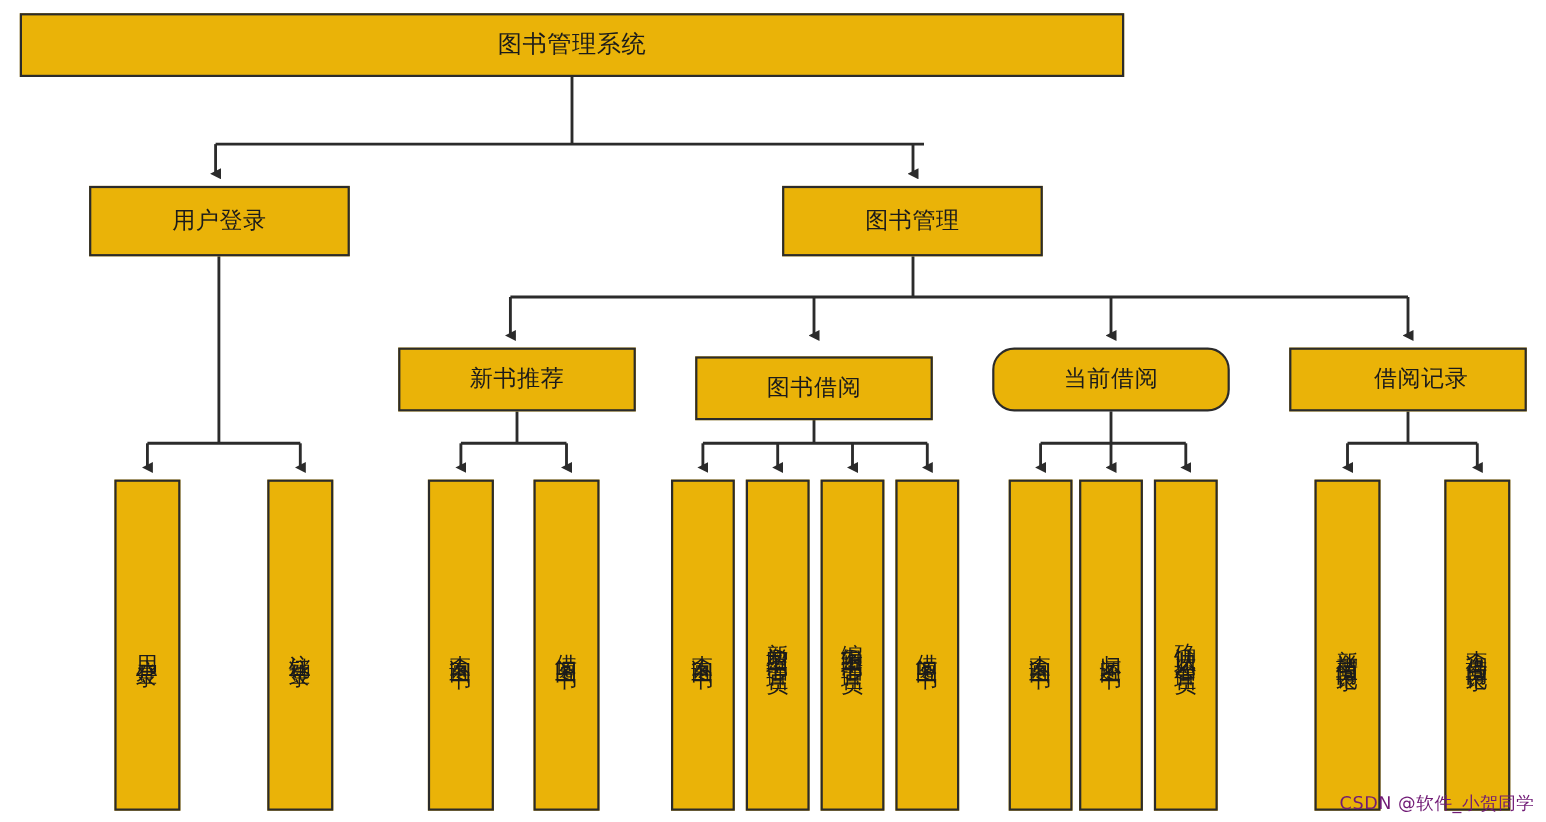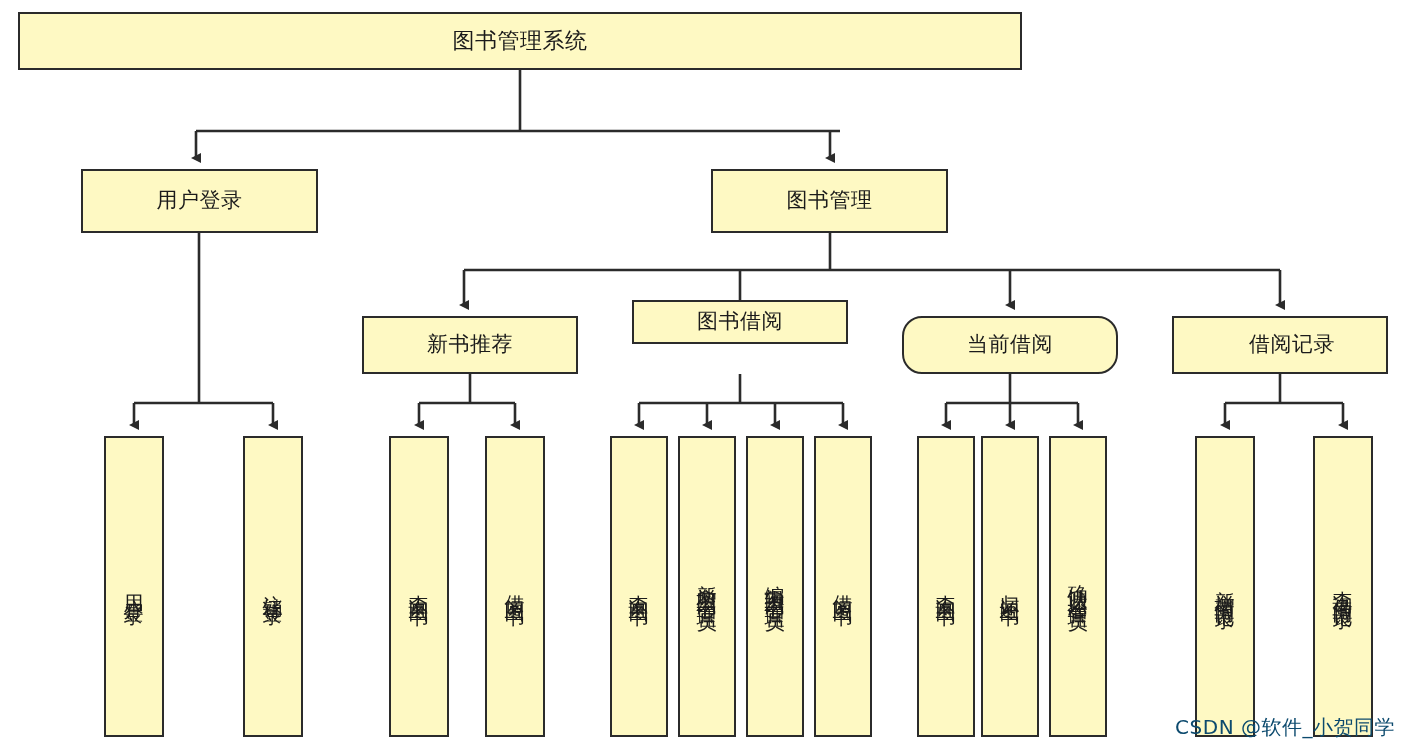--- a/index.html
+++ b/index.html
@@ -22,21 +22,21 @@
     left: 0;
     top: 0;
     width: 1405px;
     height: 747px;
     pointer-events: none;
   }
   .node {
     position: absolute;
     box-sizing: border-box;
     border: 2px solid #2b2b2b;
-    background: #fef9c3;
+    background: #eab308;
     display: flex;
     align-items: center;
     justify-content: center;
     color: #1b1b1b;
   }
   .node.horiz {
     font-size: 21px;
     letter-spacing: 0.5px;
     line-height: 1.1;
   }
@@ -55,22 +55,22 @@
     -webkit-writing-mode: vertical-rl;
     letter-spacing: 4px;
     line-height: 1;
     white-space: nowrap;
     display: block;
   }
   .watermark {
     position: absolute;
     right: 10px;
     bottom: 6px;
-    font-size: 20px;
-    color: #0c4a6e;
+    font-size: 16px;
+    color: #701a75;
     letter-spacing: 0.5px;
     white-space: nowrap;
     user-select: none;
   }
 </style>
 </head>
 <body>
 
 <div id="canvas">
 
@@ -131,21 +131,21 @@
   <div class="node horiz" style="left:81px;top:169px;width:237px;height:64px;">
     <span>用户登录</span>
   </div>
   <div class="node horiz" style="left:711px;top:169px;width:237px;height:64px;">
     <span>图书管理</span>
   </div>
 
   <div class="node horiz" style="left:362px;top:316px;width:216px;height:58px;">
     <span>新书推荐</span>
   </div>
-  <div class="node horiz" style="left:632px;top:300px;width:216px;height:44px;">
+  <div class="node horiz" style="left:632px;top:324px;width:216px;height:58px;">
     <span>图书借阅</span>
   </div>
   <div class="node horiz" style="left:902px;top:316px;width:216px;height:58px;border-radius:20px;">
     <span>当前借阅</span>
   </div>
   <div class="node horiz" style="left:1172px;top:316px;width:216px;height:58px;padding-left:24px;">
     <span>借阅记录</span>
   </div>
 
   <div class="node leaf" style="left:104px;top:436px;width:60px;height:301px;">

